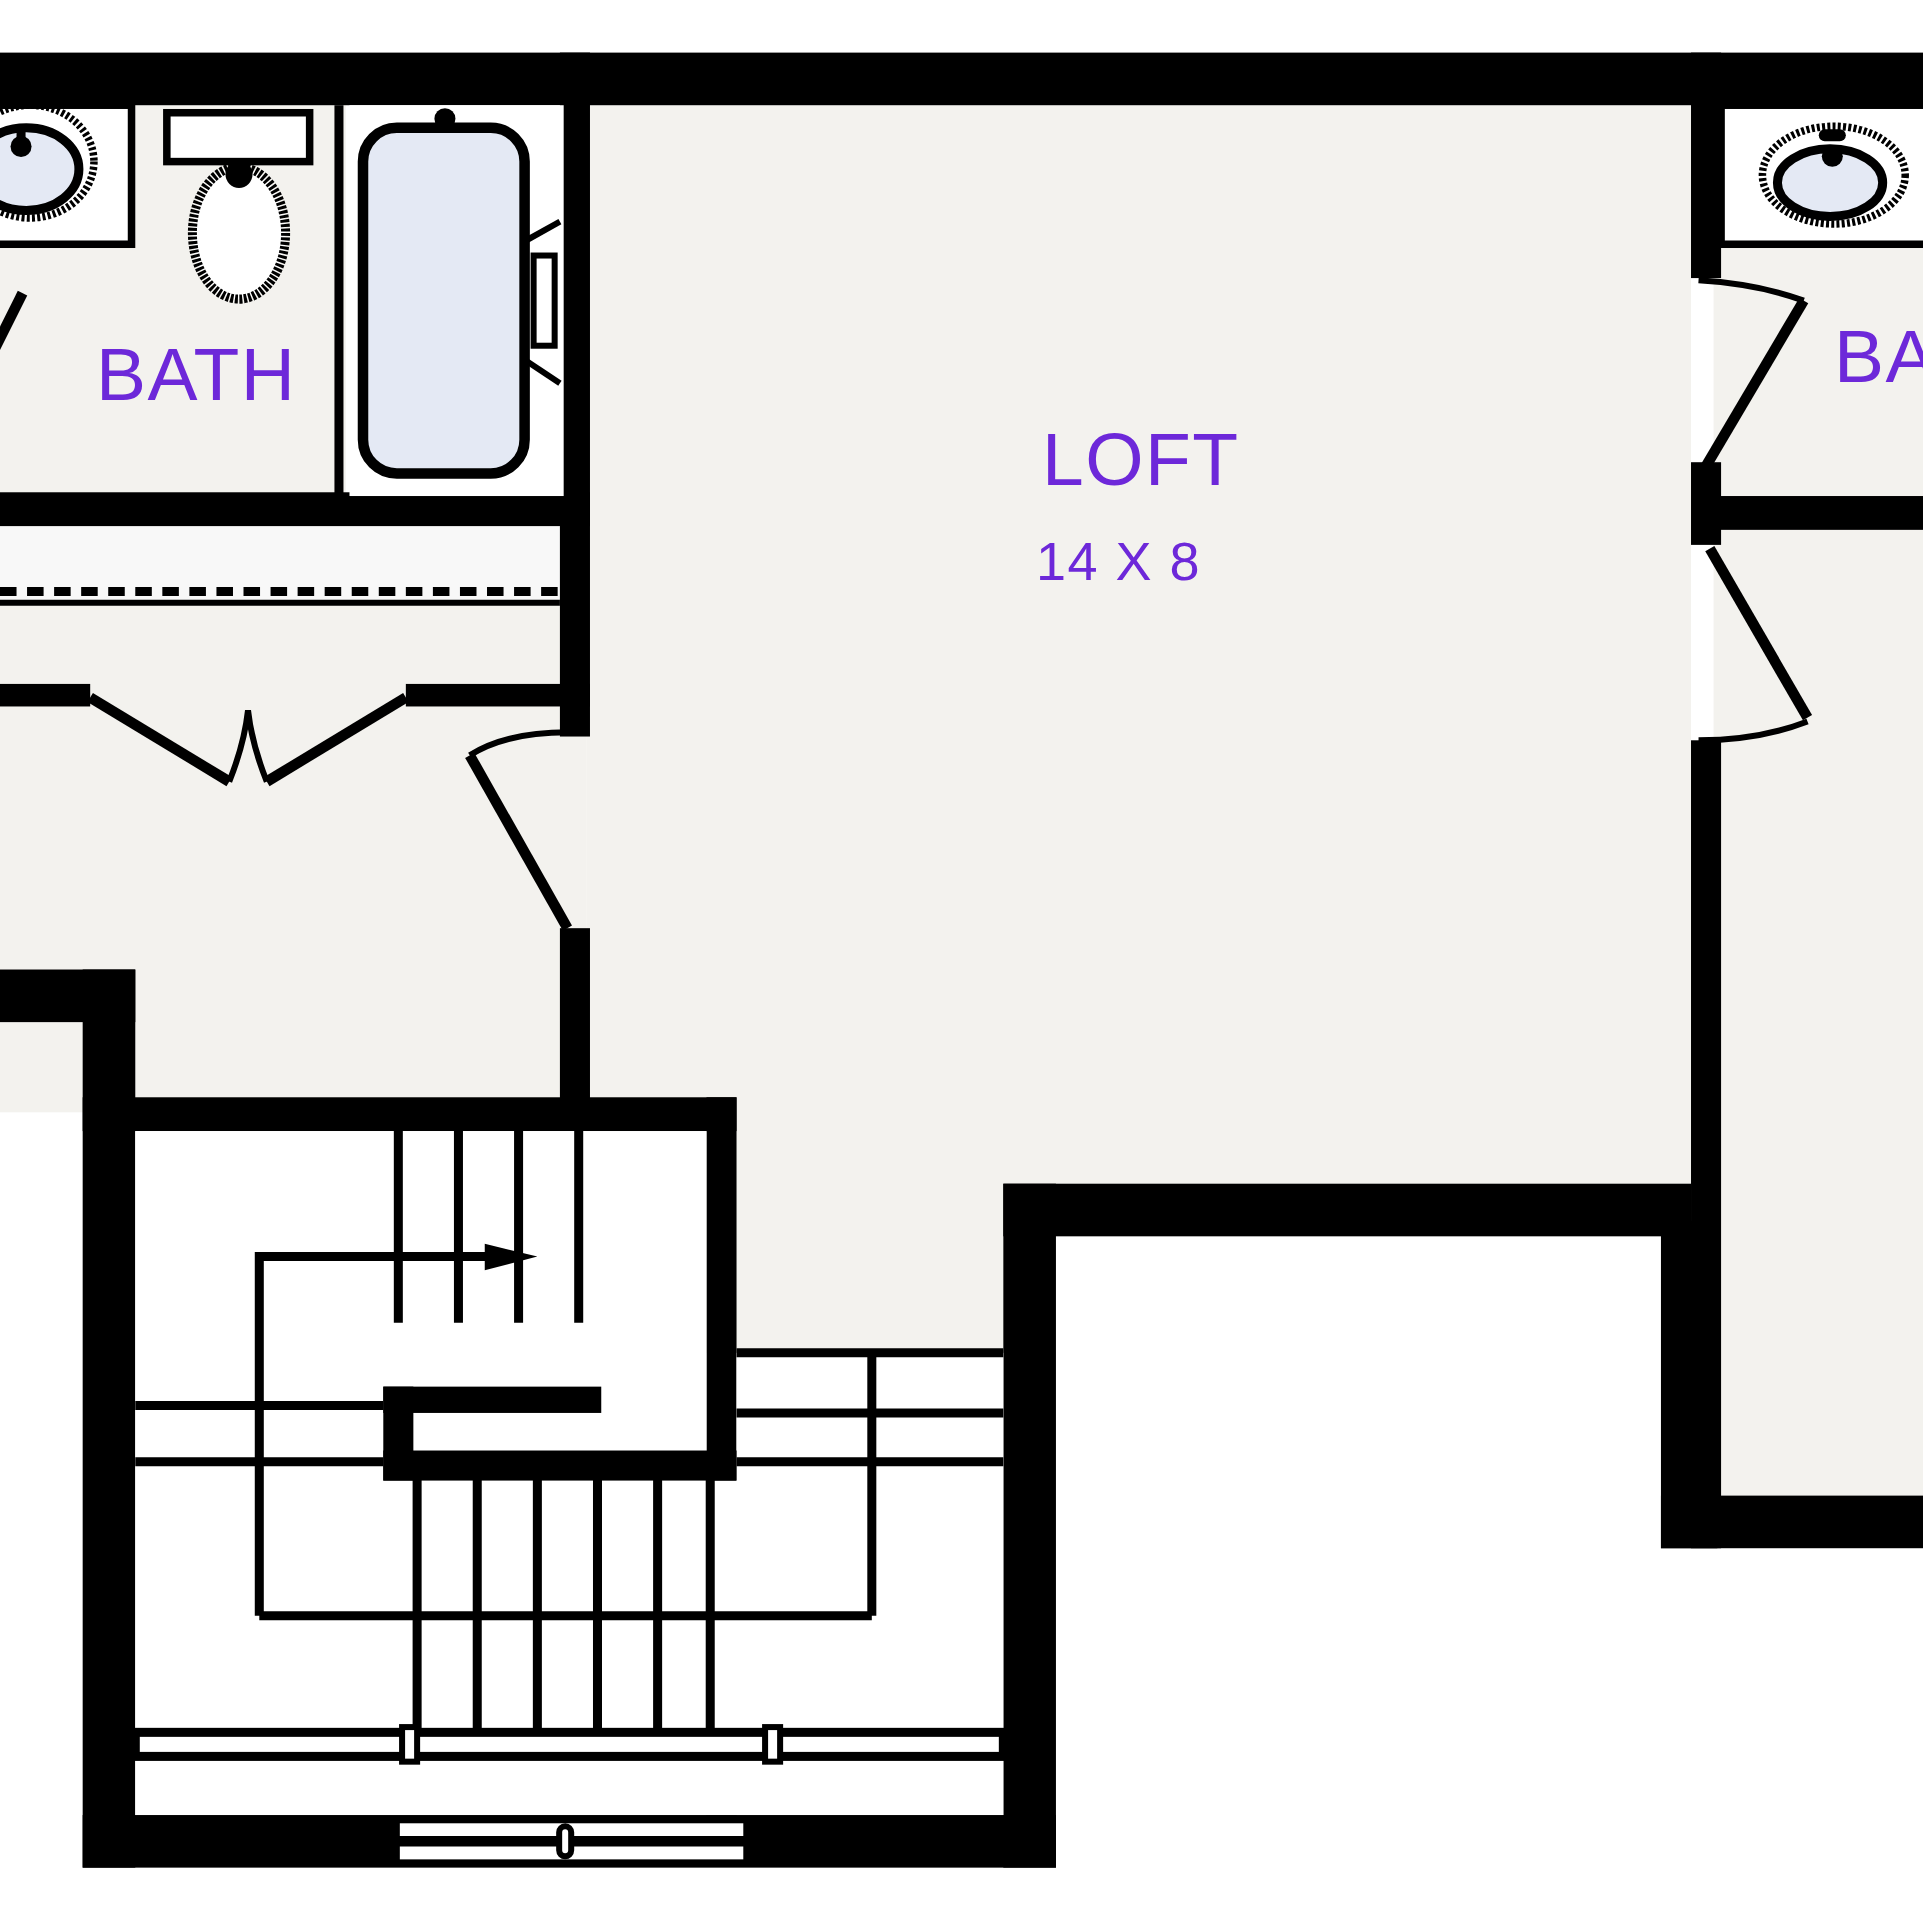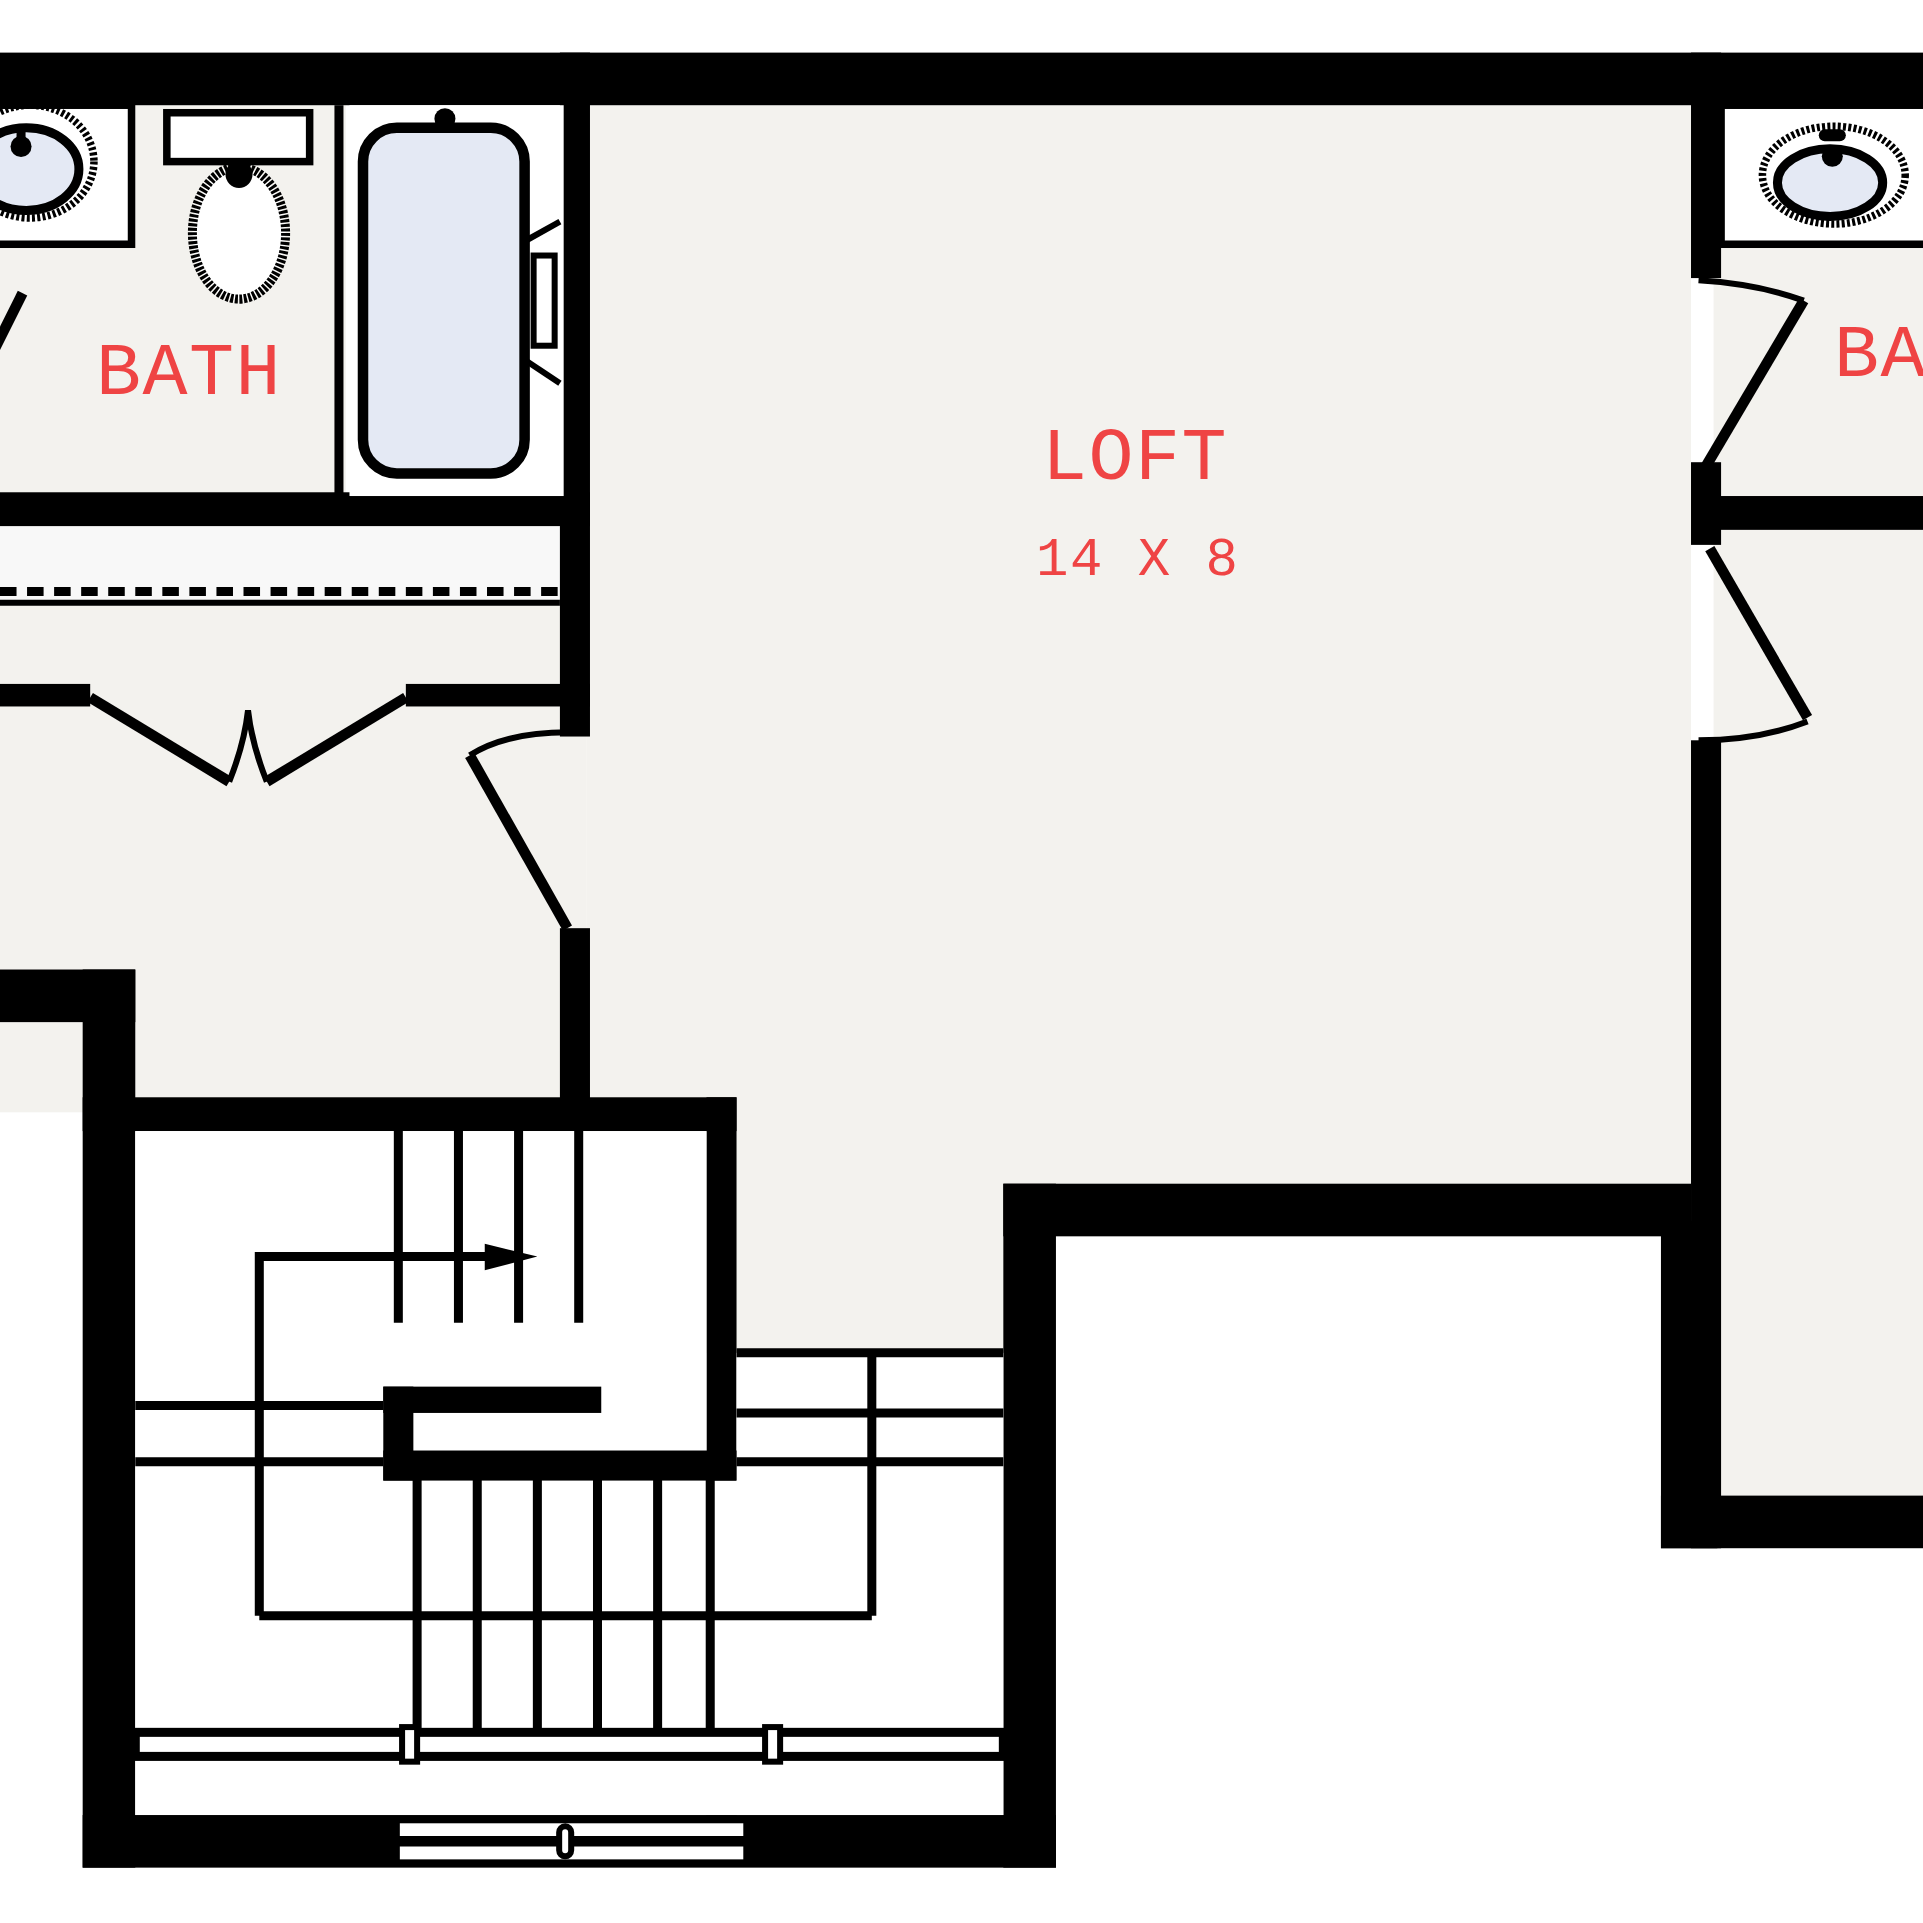--- a/index.html
+++ b/index.html
@@ -1,21 +1,21 @@
 <!DOCTYPE html>
 <html style="font-size:12px"><head>
 <meta charset="utf-8">
 <style>
   html, body { margin: 0; padding: 0; background: #ffffff; }
   body { width: 1924px; height: 1924px; position: relative; overflow: hidden; }
   #plan { position: absolute; left: 0; top: 0; width: 1924px; height: 1924px; }
   .label {
     position: absolute;
-    font-family: Liberation Mono, monospace;
-    color: #ef4444;
+    font-family: Liberation Sans, sans-serif;
+    color: #6d28d9;
     white-space: nowrap;
     line-height: 1;
   }
   .room-name { font-size: 75px; letter-spacing: 1.5px; }
   .room-dim { font-size: 54px; letter-spacing: 1.5px; }
 </style>
 </head>
 <body>
 
 <svg id="plan" viewBox="0 0 2560 2560" xmlns="http://www.w3.org/2000/svg">

